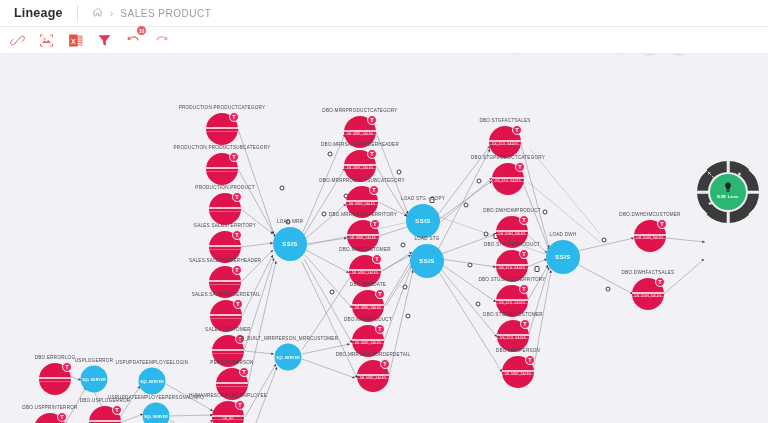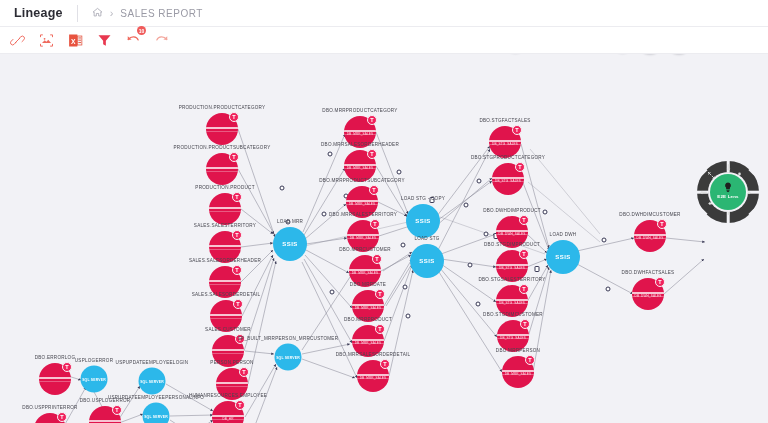--- a/index.html
+++ b/index.html
@@ -200,21 +200,21 @@
 <div id="header">
   <div id="app-title">Lineage</div>
   <div id="hdr-divider"></div>
   <div id="breadcrumb">
     <span class="home-icon">
       <svg width="11" height="11" viewBox="0 0 16 16">
           <path d="M8 2 1.6 7.3h1.5V13h3.2V9.4h3.4V13h3.2V7.3h1.5z" fill="none" stroke="#a8a8b2" stroke-width="1.2" stroke-linejoin="round"></path>
         </svg>
     </span>
     <span class="bc-sep">›</span>
-    <span class="bc-text">SALES REPORT</span>
+    <span class="bc-text">SALES PRODUCT</span>
   </div>
 </div>
 
 <div id="toolbar">
   <div class="tb-btn">
     <svg width="15" height="15" viewBox="0 0 20 20">
         <path d="M8 12.5 5.5 15a2.8 2.8 0 1 1-4-4l2.5-2.5M12 7.5 14.5 5a2.8 2.8 0 1 1 4 4L16 11.5M7 13l6-6" fill="none" stroke="#ef6a5e" stroke-width="1.3" stroke-linecap="round"></path>
       </svg>
   </div>
   <div class="tb-btn">

